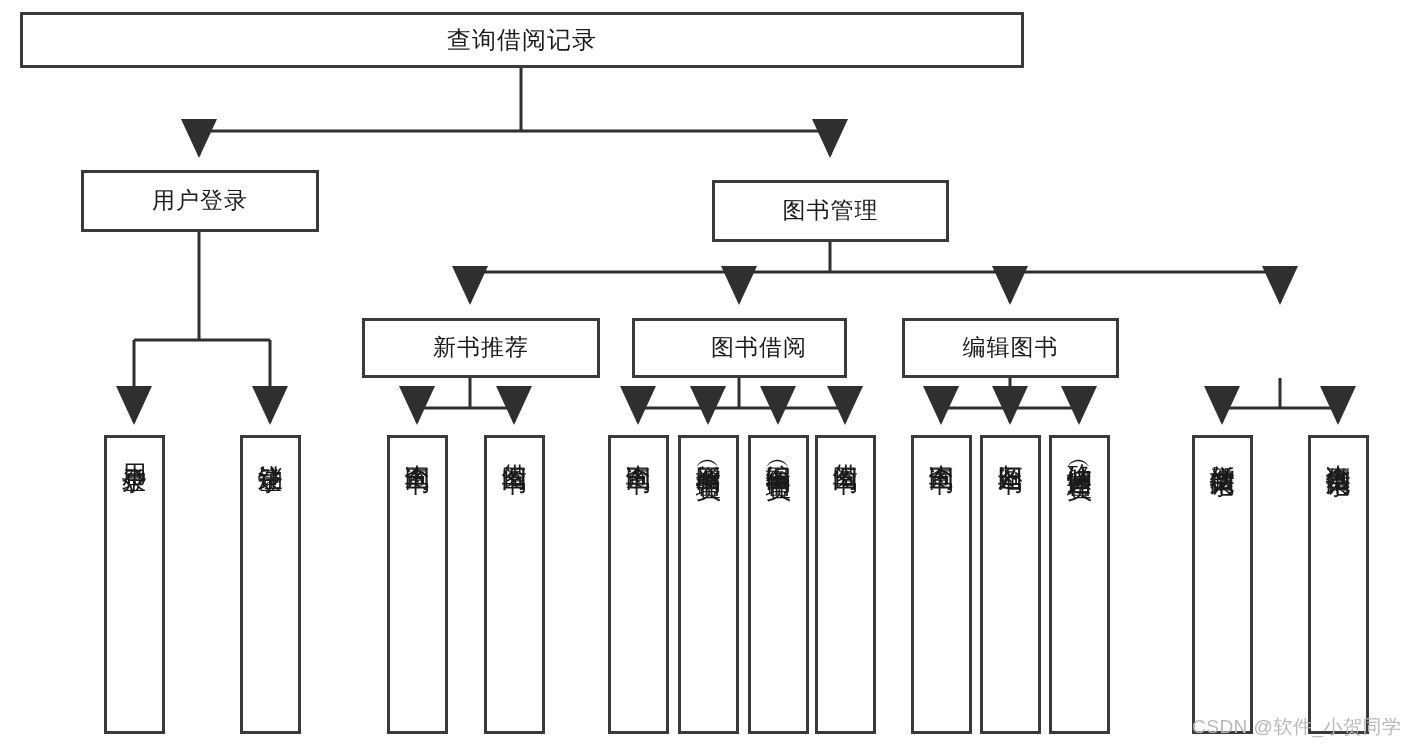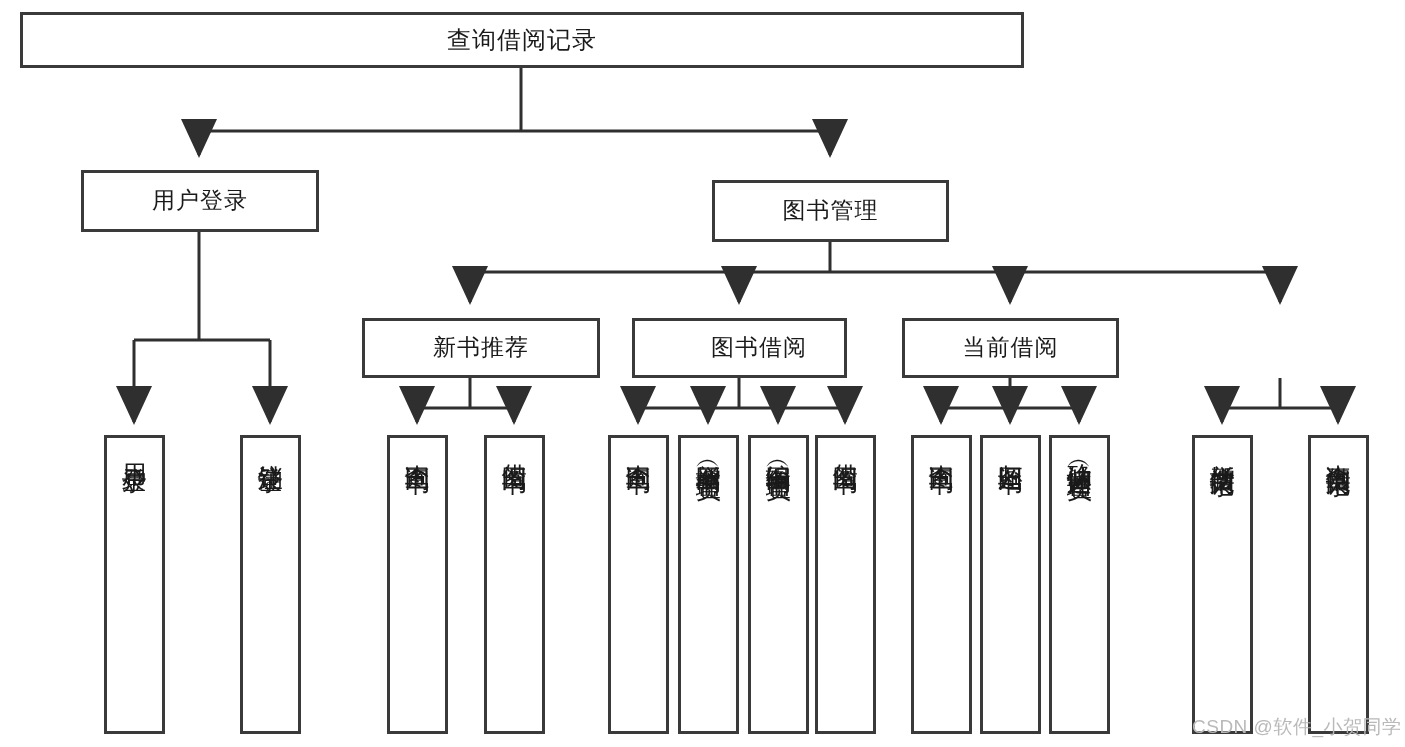--- a/index.html
+++ b/index.html
@@ -147,21 +147,21 @@
 
   <div class="node horiz" style="left:362px; top:318px; width:238px; height:60px;">
     <span class="lbl">新书推荐</span>
   </div>
 
   <div class="node horiz" style="left:632px; top:318px; width:215px; height:60px;padding-left:39px;">
     <span class="lbl">图书借阅</span>
   </div>
 
   <div class="node horiz" style="left:902px; top:318px; width:217px; height:60px;">
-    <span class="lbl">当前借阅</span>
+    <span class="lbl">编辑图书</span>
   </div>
 
 
   <div class="node vert" style="left:104px; top:435px; width:61px; height:299px;">
     <span class="lbl">用户登录</span>
   </div>
 
   <div class="node vert" style="left:240px; top:435px; width:61px; height:299px;">
     <span class="lbl">注销登录</span>
   </div>

